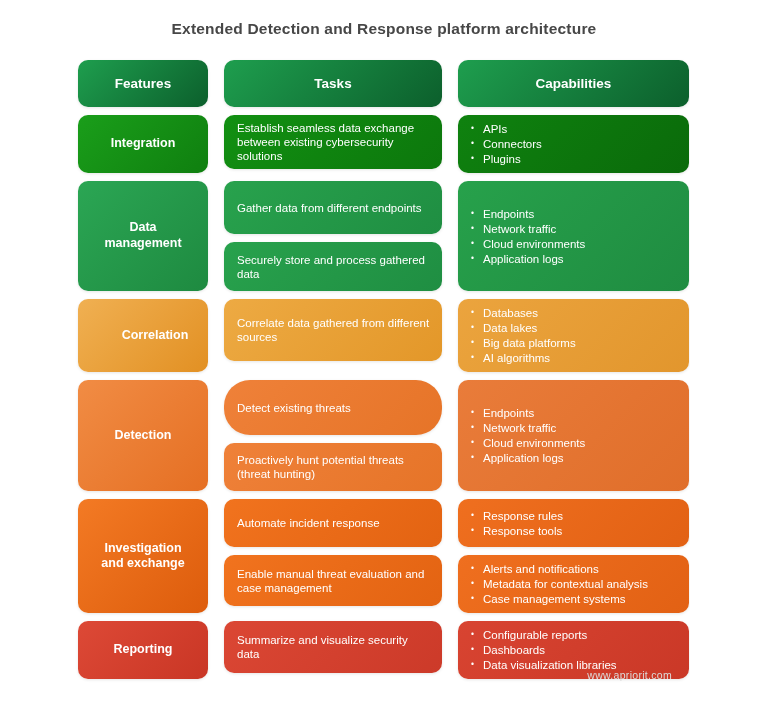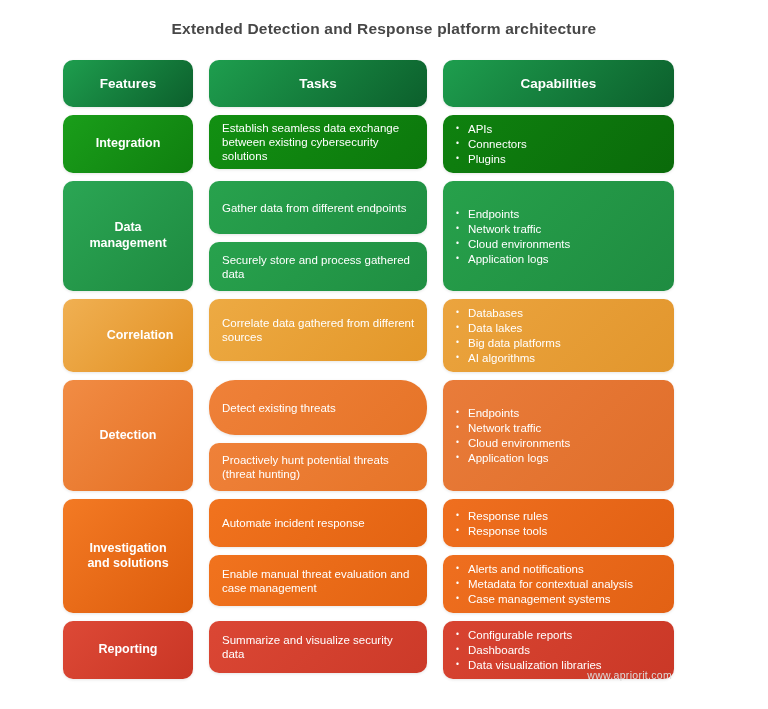--- a/index.html
+++ b/index.html
@@ -10,21 +10,21 @@
     font-family:"Liberation Sans",sans-serif;
     overflow:hidden;
   }
   .title{
     position:absolute;top:20px;left:0;width:768px;
     text-align:center;
     font-size:15.5px;font-weight:bold;color:#474747;
     letter-spacing:.2px;
   }
   .table{
-    position:absolute;top:60px;left:63px;width:611px;
+    position:absolute;top:60px;left:78px;width:611px;
   }
   .grid-row{
     display:grid;
     grid-template-columns:130px 218px 231px;
     column-gap:16px;
     margin-bottom:8px;
   }
   .stack{display:flex;flex-direction:column;gap:8px;}
   .box{
     border-radius:10px;
@@ -174,21 +174,21 @@
             <li>Network traffic</li>
             <li>Cloud environments</li>
             <li>Application logs</li>
           </ul>
         </div>
       </div>
     </div>
 
     <div class="grid-row">
       <div class="box feature-box" style="min-height: 107px; background: linear-gradient(135deg, rgb(243, 122, 36) 0%, rgb(221, 92, 12) 100%);">
-          <span>Investigation and solutions</span>
+          <span>Investigation and exchange</span>
         </div>
       <div class="stack">
         <div class="box task-box" style="min-height: 48px; background: linear-gradient(135deg, rgb(241, 115, 30) 0%, rgb(227, 99, 18) 100%);">
             <span>Automate incident response</span>
           </div>
         <div class="box task-box" style="min-height: 51px; background: linear-gradient(135deg, rgb(241, 115, 30) 0%, rgb(227, 99, 18) 100%);">
             <span>Enable manual threat evaluation and case management</span>
           </div>
       </div>
       <div class="stack">

